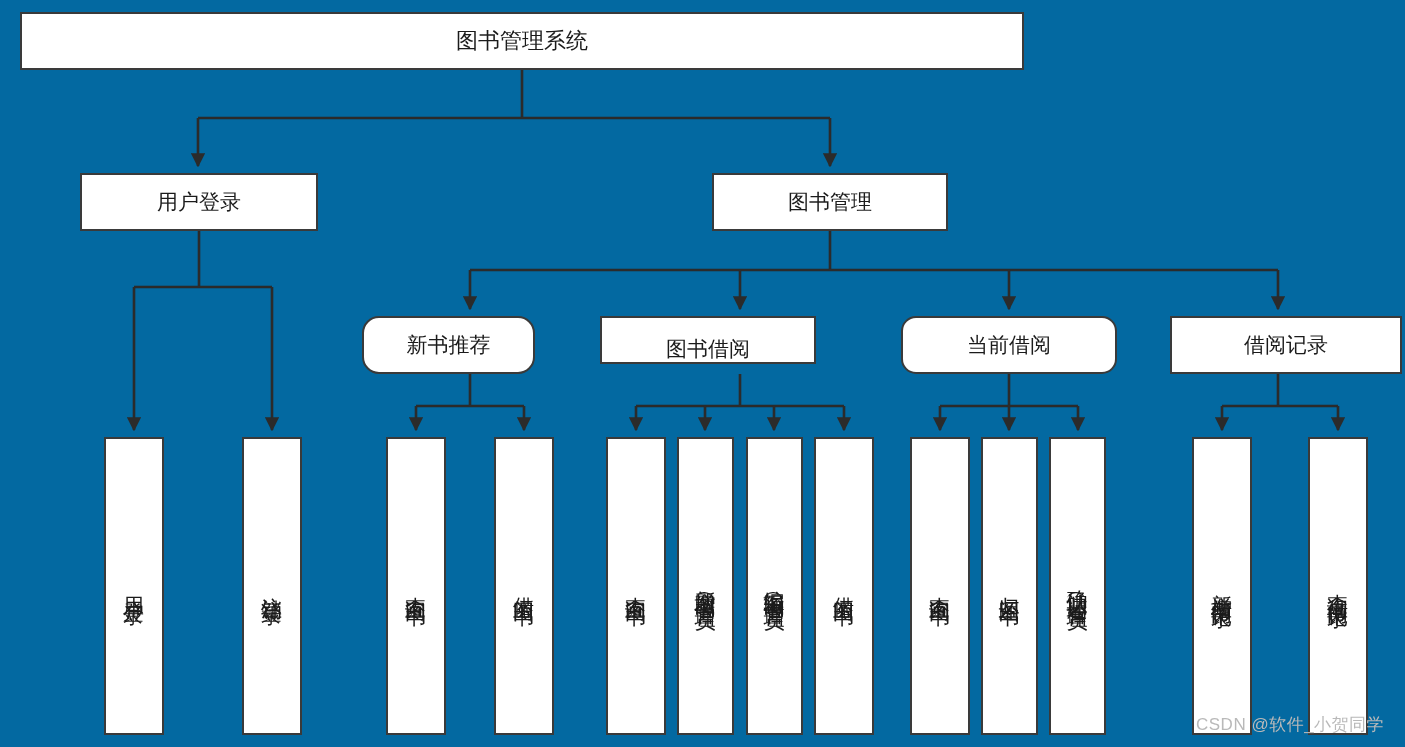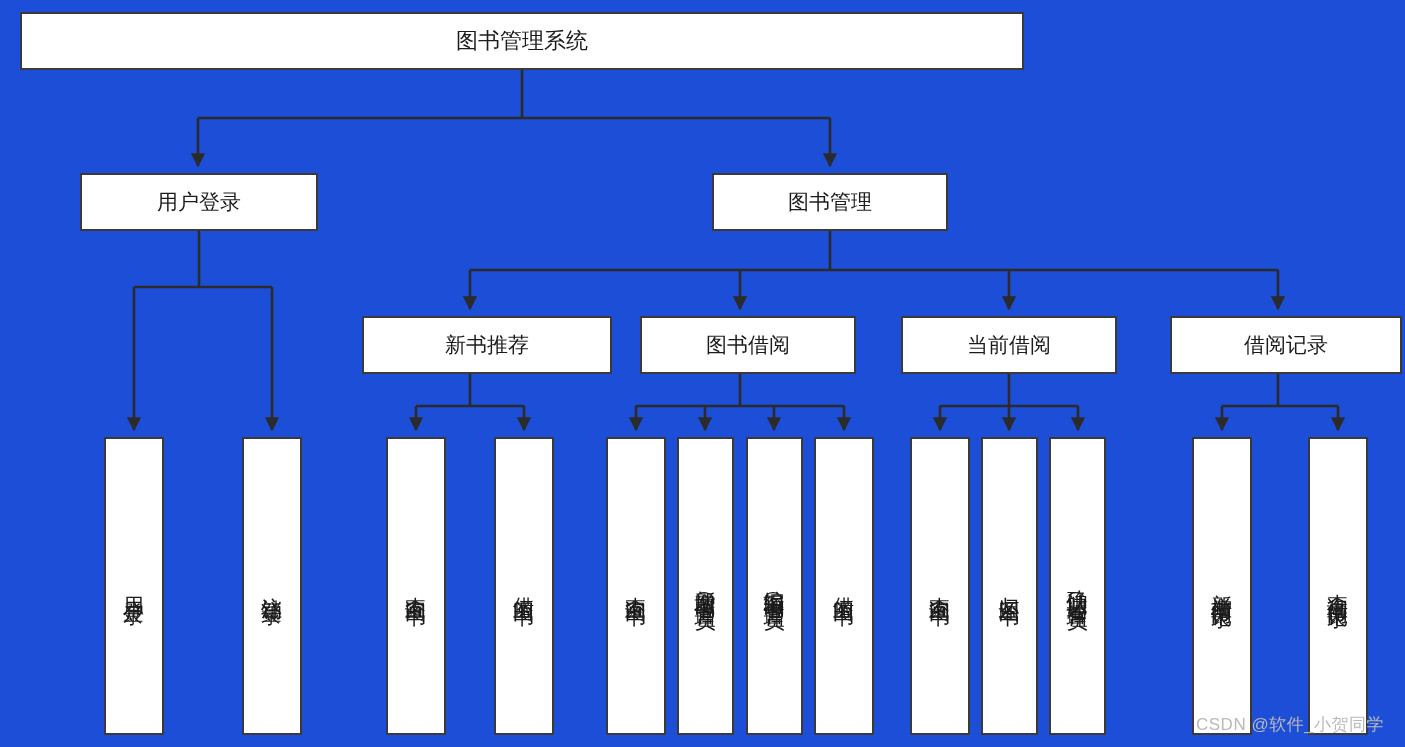--- a/index.html
+++ b/index.html
@@ -4,21 +4,21 @@
 <style>
   html, body {
     margin: 0;
     padding: 0;
     background: #ffffff;
   }
   #diagram-root {
     position: relative;
     width: 1405px;
     height: 747px;
-    background: #1d4ed8;
+    background: #0369a1;
     font-family: "Liberation Sans", "DejaVu Sans", sans-serif;
     overflow: hidden;
   }
   #connector-layer {
     position: absolute;
     left: 0;
     top: 0;
     width: 1405px;
     height: 747px;
   }
@@ -128,27 +128,27 @@
     <span class="label">图书管理系统</span>
   </div>
 
   <div class="node node-horizontal" style="left:80px; top:173px; width:238px; height:58px;">
     <span class="label">用户登录</span>
   </div>
   <div class="node node-horizontal" style="left:712px; top:173px; width:236px; height:58px;">
     <span class="label">图书管理</span>
   </div>
 
-  <div class="node node-horizontal" style="left:362px; top:316px; width:250px; height:58px;">
+  <div class="node node-horizontal" style="left:362px; top:316px; width:173px; height:58px;border-radius:17px;">
     <span class="label">新书推荐</span>
   </div>
-  <div class="node node-horizontal" style="left:640px; top:316px; width:216px; height:58px;">
+  <div class="node node-horizontal" style="left:600px; top:316px; width:216px; height:48px;align-items:flex-end;">
     <span class="label">图书借阅</span>
   </div>
-  <div class="node node-horizontal" style="left:901px; top:316px; width:216px; height:58px;">
+  <div class="node node-horizontal" style="left:901px; top:316px; width:216px; height:58px;border-radius:15px;">
     <span class="label">当前借阅</span>
   </div>
   <div class="node node-horizontal" style="left:1170px; top:316px; width:232px; height:58px;">
     <span class="label">借阅记录</span>
   </div>
 
   <div class="node node-vertical" style="left:104px; top:437px; width:60px; height:298px;">
     <span class="label">用户登录</span>
   </div>
   <div class="node node-vertical" style="left:242px; top:437px; width:60px; height:298px;">

